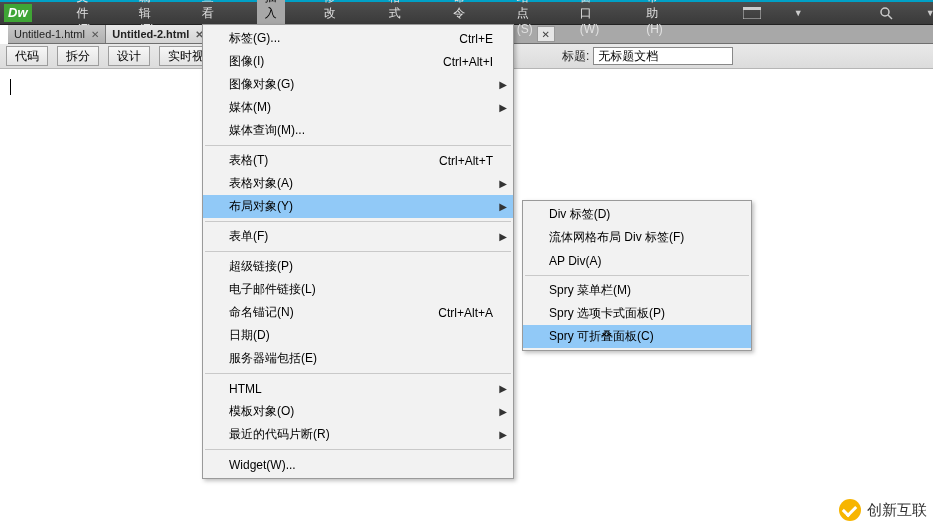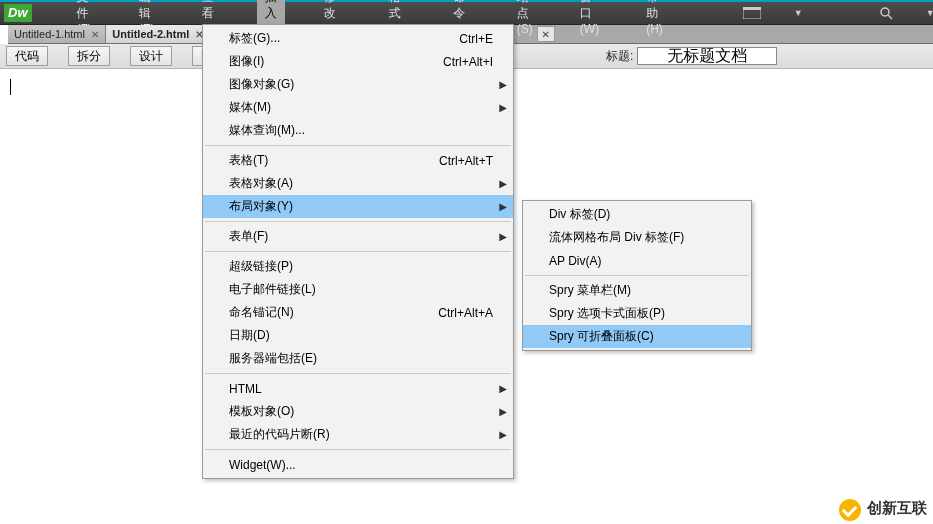--- a/index.html
+++ b/index.html
@@ -117,41 +117,40 @@
     align-items: center;
     height: 24px;
     background: linear-gradient(#e9e9e9, #dcdcdc);
     border-bottom: 1px solid #b5b5b5;
     padding-left: 6px;
   }
   .tool-btn {
     border: 1px solid #9d9d9d;
     background: linear-gradient(#f7f7f7, #e3e3e3);
     padding: 1px 8px;
-    margin-right: 20px;
+    margin-right: 9px;
     font-size: 12px;
     line-height: 16px;
   }
   .tool-group-right {
     display: flex;
     align-items: center;
     margin-left: 340px;
   }
   .tool-label {
     margin-right: 4px;
     color: #222;
   }
   .title-input {
     border: 1px solid #888;
     height: 16px;
     width: 130px;
     padding: 0 4px;
-    font-size: 16px;
+    font-size: 12px;
     background: #fff;
-    text-align: center;
   }
   
   .doc-area {
     position: relative;
     background: #fff;
     height: calc(524px - 2px - 22px - 18px - 24px);
   }
   .caret {
     position: absolute;
     left: 10px;
@@ -204,24 +203,24 @@
     left: 522px;
     top: 200px;
     width: 228px;
   }
   
   .watermark {
     position: absolute;
     right: 6px;
     bottom: 6px;
     display: flex;
-    align-items: flex-start;
+    align-items: center;
     color: #333;
     font-size: 15px;
-    font-weight: bold;
+    font-weight: normal;
   }
   .wm-icon {
     width: 22px;
     height: 22px;
     border-radius: 50%;
     background: #f7b500;
     margin-right: 6px;
     position: relative;
   }
   .wm-icon::after {

